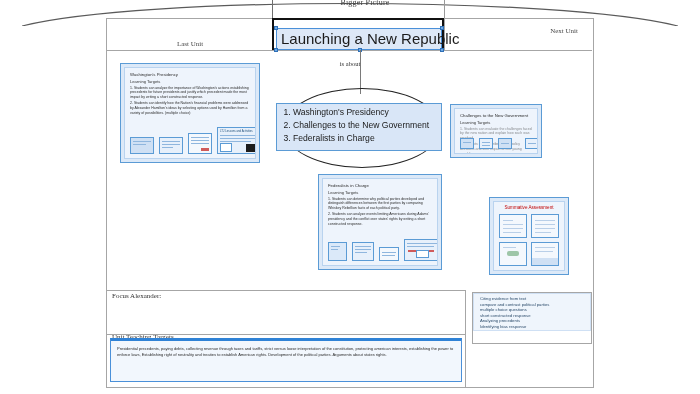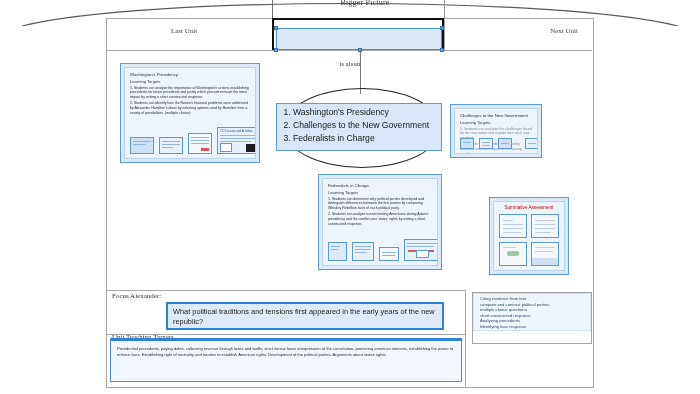--- a/index.html
+++ b/index.html
@@ -12,21 +12,21 @@
   .hdr-row{position:absolute;left:106px;top:18px;width:486px;height:32px;border-bottom:1px solid #a6a6a6;}
   .hdr-div{position:absolute;top:18px;width:0;height:32px;border-left:1px solid #a6a6a6;}
   .hdr-div.d1{left:272px;}
   .hdr-div.d2{left:444px;}
   .vline-top{position:absolute;left:272px;top:0px;width:0;height:18px;border-left:1px solid #6f6f6f;}
   .vline-top2{position:absolute;left:444px;top:0px;width:0;height:18px;border-left:1px solid #9a9a9a;}
 
   .bigger-picture{position:absolute;left:310px;top:-2px;width:110px;text-align:center;font-size:8px;color:#3a3a3a;letter-spacing:.2px;}
 
   .unit-label{position:absolute;top:27px;font-size:7px;color:#4a4a4a;text-align:center;}
-  .unit-label.last{left:134px;width:100px;}
+  .unit-label.last{left:140px;width:100px;margin-top:13px;}
   .unit-label.current{left:308px;width:100px;color:#2f5fa8;}
   .unit-label.next{left:478px;width:100px;text-align:right;}
 
   .current-unit-cell{position:absolute;left:272px;top:18px;width:172px;height:32px;border:2px solid #111;box-sizing:border-box;}
   .title-box{position:absolute;left:276px;top:28px;width:166px;height:22px;
     border:1px solid #4a90d9;background:#dde8f7;box-sizing:border-box;}
   .title-box .t{position:absolute;left:4px;top:1px;font-size:15px;color:#1b1b1b;font-family:"Liberation Sans",sans-serif;white-space:nowrap;}
   .hx{position:absolute;width:4px;height:4px;background:#6aa9e8;border:1px solid #2f6fb5;box-sizing:border-box;}
 
   
@@ -100,20 +100,21 @@
   <div class="hdr-div d1"></div>
   <div class="hdr-div d2"></div>
 
   <div class="unit-label last">Last Unit</div>
   <div class="unit-label current">Current Unit</div>
   <div class="unit-label next">Next Unit</div>
 
   <div class="current-unit-cell"></div>
 
   <div class="title-box">
+    <div class="t">Launching a New Republic</div>
     <div class="hx" style="left:-3px;top:-3px;"></div>
     <div class="hx" style="right:-3px;top:-3px;"></div>
     <div class="hx" style="left:-3px;bottom:-3px;"></div>
     <div class="hx" style="right:-3px;bottom:-3px;"></div>
     <div class="hx" style="left:81px;bottom:-3px;"></div>
   </div>
 
   <div class="conn-v"></div>
   <div class="is-about">is about</div>
 
@@ -238,23 +239,20 @@
           <div class="ln" style="top:4px;"></div>
             <div class="ln" style="top:8px;width:70%;"></div>
           <div class="shade"></div>
         </div>
       </div>
     </div>
   </div>
 
   <div class="focus-wrap"></div>
   <div class="focus-label">Focus Alexander:</div>
-  <div class="focus-box">
-    <div class="t">What political traditions and tensions first appeared in the early years of the new republic?</div>
-  </div>
 
   <div class="thesis-wrap"></div>
   <div class="thesis-label">Unit Teaching Targets</div>
   <div class="thesis-box">
     <div class="t">Presidential precedents, paying debts, collecting revenue through taxes and tariffs, strict versus loose interpretation of the constitution, protecting american interests, establishing the power to enforce laws, Establishing right of neutrality and treaties to establish American rights. Development of the political parties. Arguments about states rights.</div>
   </div>
 
   <div class="thinking">
     <ul class="list">
       <li>Citing evidence from text</li>

